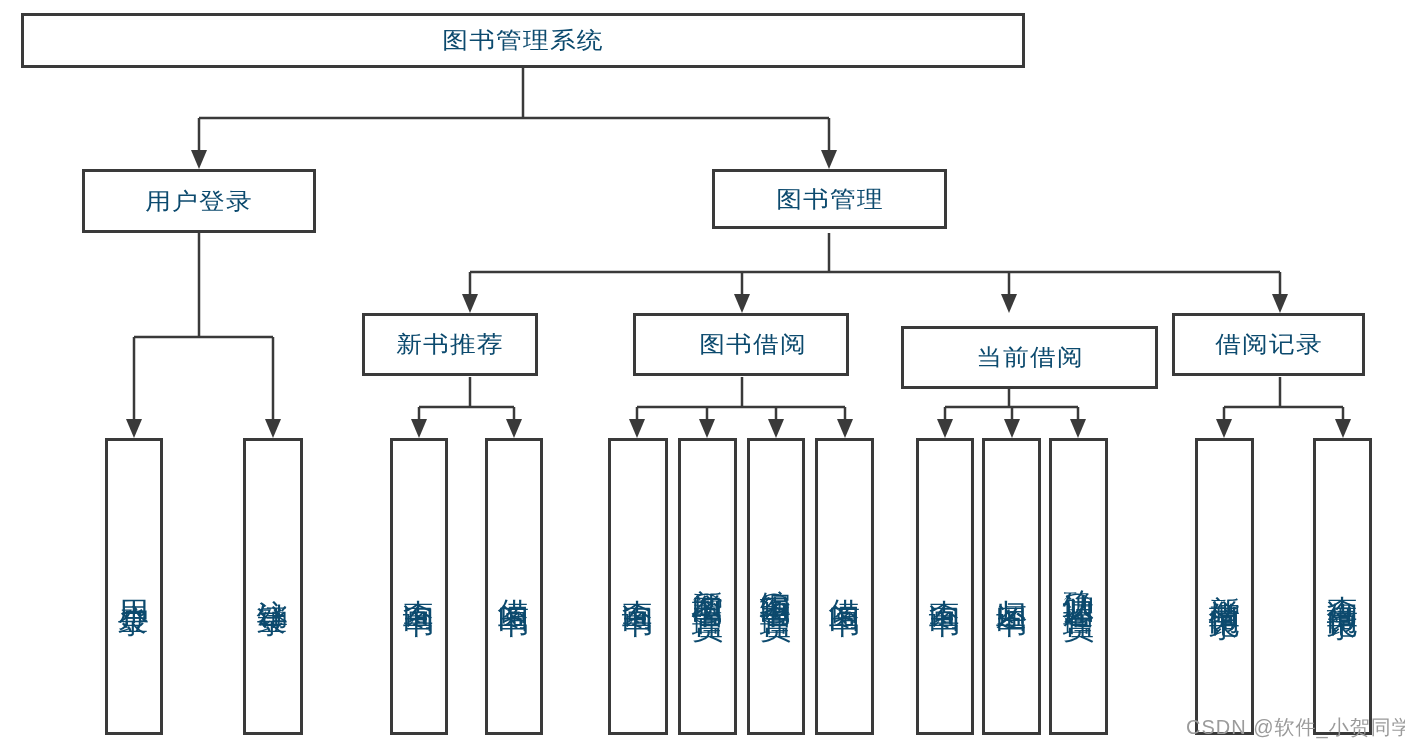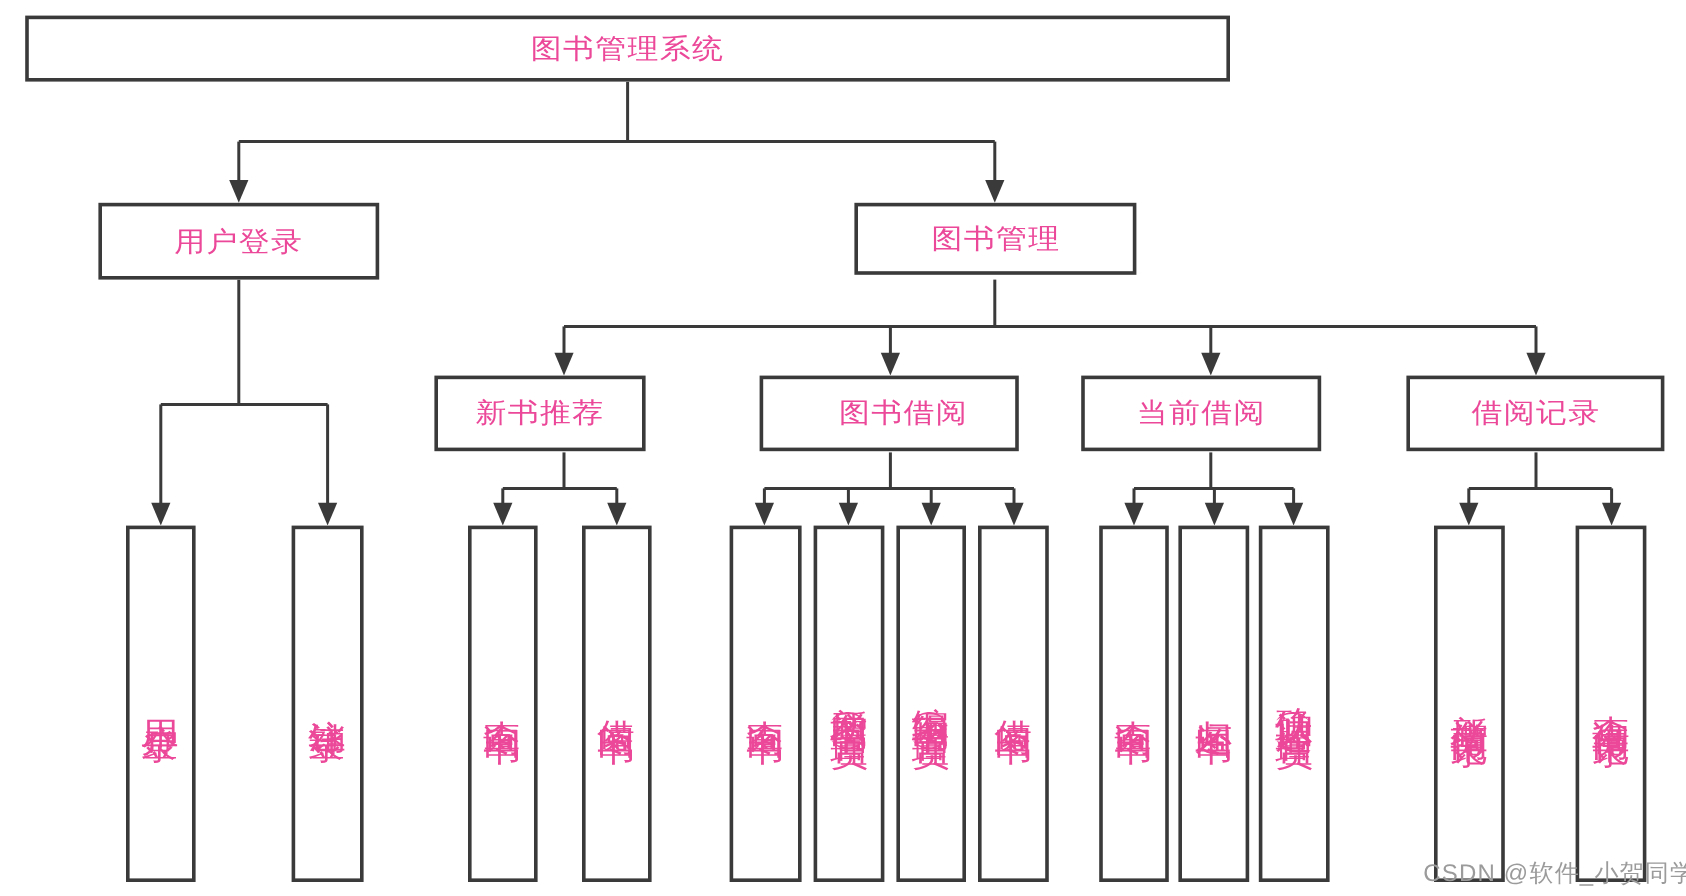--- a/index.html
+++ b/index.html
@@ -12,21 +12,21 @@
   }
   #wires{position:absolute;left:0;top:0;width:1405px;height:747px;}
   .node{
     position:absolute;
     box-sizing:border-box;
     border:3px solid #3a3a3a;
     background:#fff;
     display:flex;
     align-items:center;
     justify-content:center;
-    color:#ec4899;
+    color:#0c4a6e;
   }
   .h-node span{
     font-size:23px;
     letter-spacing:1px;
     white-space:nowrap;
     transform:scaleX(1.12);
   }
   .v-node span{
     writing-mode:vertical-rl;
     font-size:26px;
@@ -125,24 +125,24 @@
   <div class="node h-node" style="left:712px;top:169px;width:235px;height:60px;">
     <span>图书管理</span>
   </div>
 
   <div class="node h-node" style="left:362px;top:313px;width:176px;height:63px;">
     <span>新书推荐</span>
   </div>
   <div class="node h-node" style="left:633px;top:313px;width:216px;height:63px;padding-left:24px;">
     <span>图书借阅</span>
   </div>
-  <div class="node h-node" style="left:901px;top:313px;width:200px;height:63px;">
+  <div class="node h-node" style="left:901px;top:326px;width:257px;height:63px;">
     <span>当前借阅</span>
   </div>
-  <div class="node h-node" style="left:1172px;top:313px;width:215px;height:63px;">
+  <div class="node h-node" style="left:1172px;top:313px;width:193px;height:63px;">
     <span>借阅记录</span>
   </div>
 
   <div class="node v-node" style="left:105px;top:438px;width:58px;height:297px;">
     <span>用户登录</span>
   </div>
   <div class="node v-node" style="left:243px;top:438px;width:60px;height:297px;">
     <span>注销登录</span>
   </div>
 

